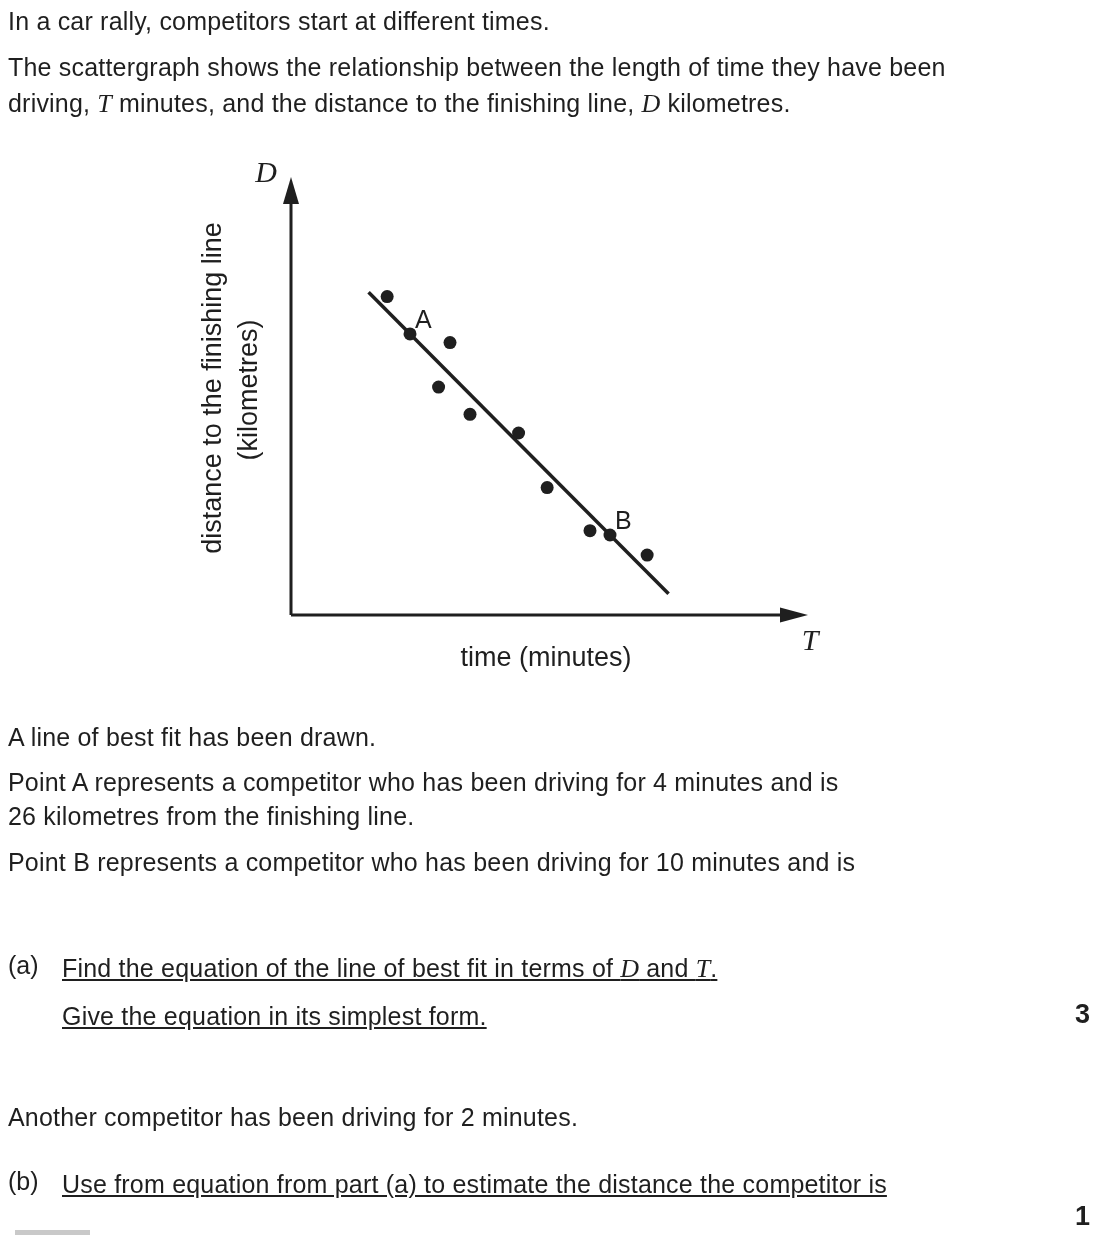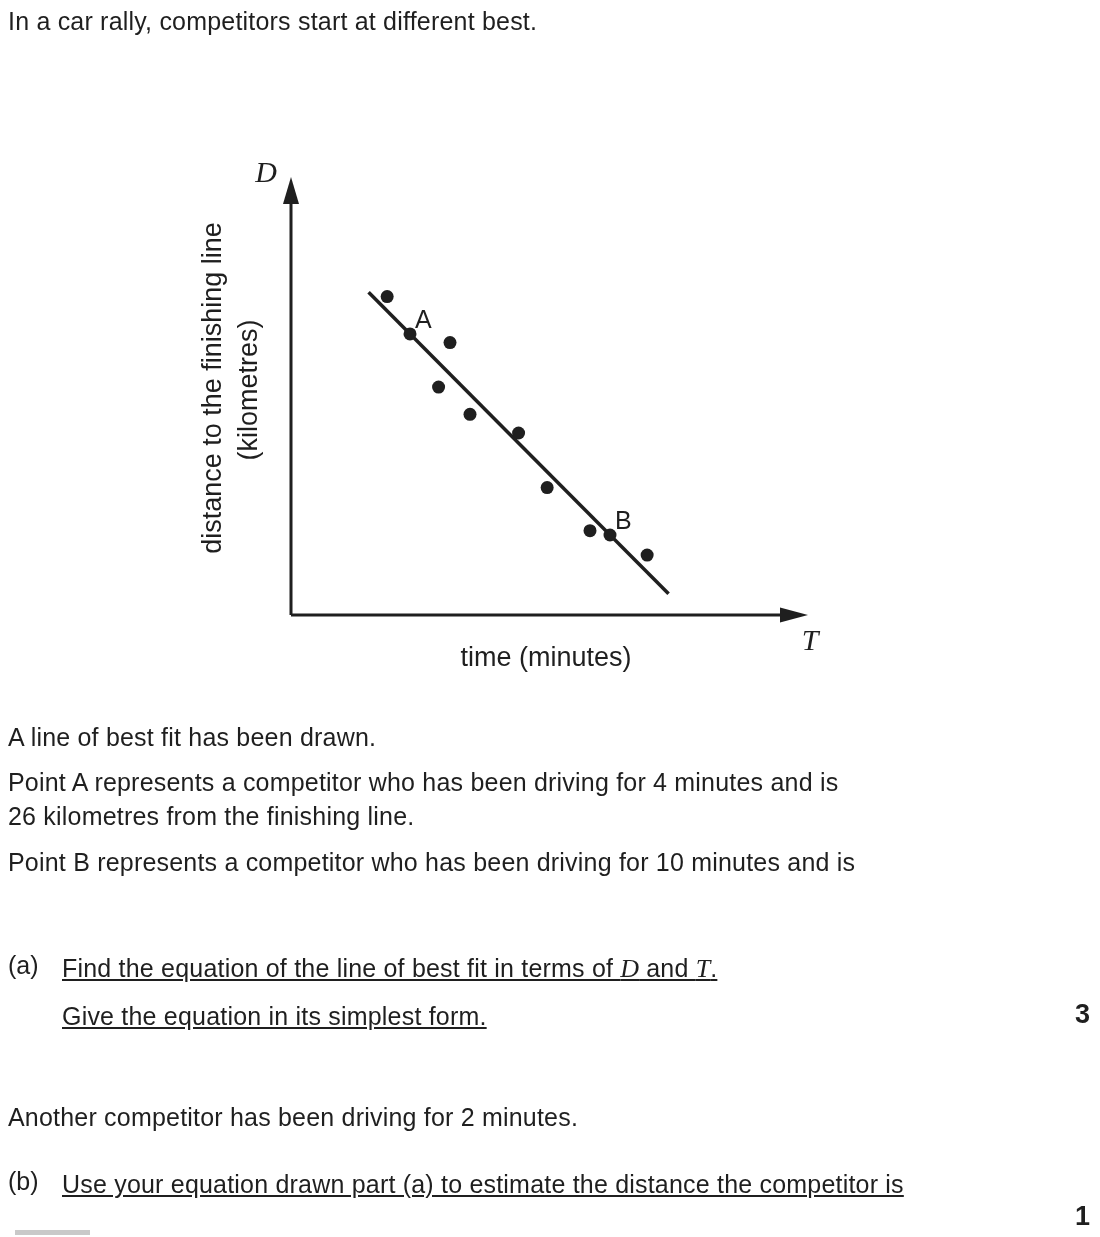--- a/index.html
+++ b/index.html
@@ -73,22 +73,26 @@
     width:75px;
     height:5px;
     background:#c9c9c9;
   }
 </style>
 </head>
 <body>
 
 <div class="page">
 
-  <div class="para" style="top:3px">In a car rally, competitors start at different best.</div>
+  <div class="para" style="top:3px">In a car rally, competitors start at different times.</div>
 
+  <div class="para" style="top:49px">
+    <div>The scattergraph shows the relationship between the length of time they have been</div>
+    <div><span>driving, </span><span class="vr">T</span><span> minutes, and the distance to the finishing line, </span><span class="vr">D</span><span> kilometres.</span></div>
+  </div>
 
   <div class="figure">
     <svg id="scatter-plot" width="680" height="530" viewBox="0 0 680 530">
 
       <line class="axis" x1="121" y1="40" x2="121" y2="460"></line>
       <polygon class="ah" points="121,22 113,49 129,49"></polygon>
       <line class="axis" x1="121" y1="460" x2="612" y2="460"></line>
       <polygon class="ah" points="638,460 610,452.5 610,467.5"></polygon>
 
       <text class="vlbl" x="96" y="27" text-anchor="middle">D</text>
@@ -130,19 +134,19 @@
 
   <div class="qlabel" style="top:951px">(a)</div>
   <div class="qtext" style="top:951px"><span>Find the equation of the line of best fit in terms of </span><span class="vr">D</span><span> and </span><span class="vr">T</span><span>.</span></div>
   <div class="qtext" style="top:999px">Give the equation in its simplest form.</div>
   <div class="mark" style="top:999px">3</div>
 
   <div class="para" style="top:1099px">Another competitor has been driving for 2 minutes.</div>
 
   <div class="qlabel" style="top:1167px">(b)</div>
   <div class="qtext" style="top:1167px">
-    <div>Use your equation drawn part (a) to estimate the distance the competitor is</div>
+    <div>Use from equation from part (a) to estimate the distance the competitor is</div>
   </div>
   <div class="mark" style="top:1201px">1</div>
 
   <div class="scan-artifact"></div>
 
 </div>
 
 </body></html>

